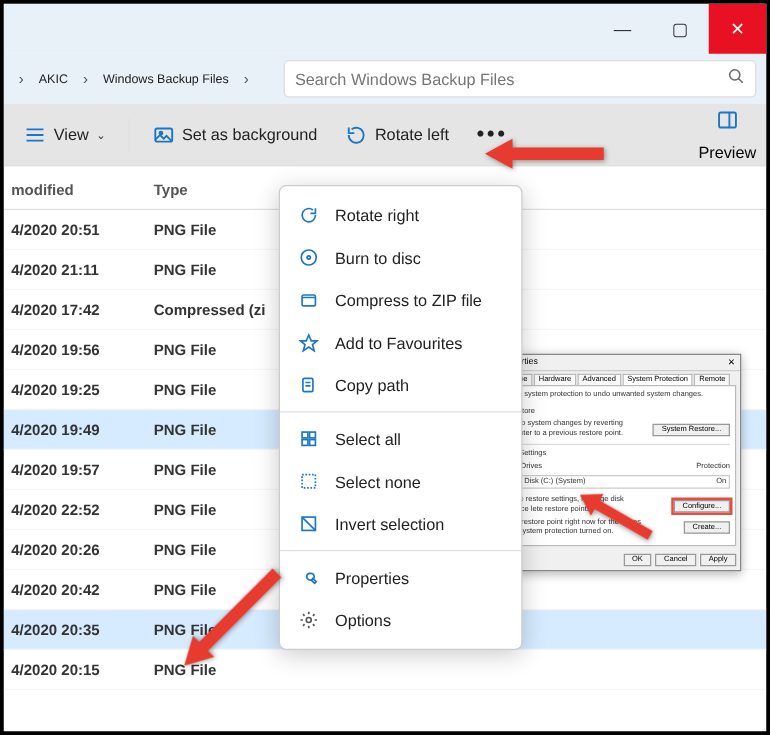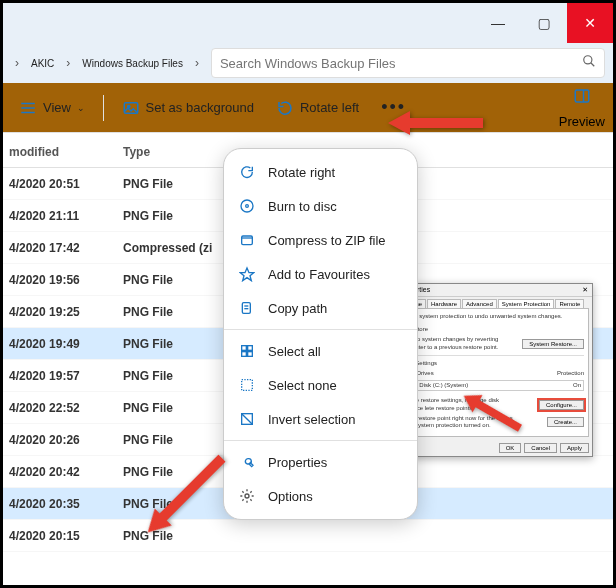--- a/index.html
+++ b/index.html
@@ -8,42 +8,42 @@
   
   
   .titlebar { height: 40px; background: #e8f0f8; display: flex; justify-content: flex-end; align-items: stretch; }
   .titlebtn { width: 46px; display: flex; align-items: center; justify-content: center; font-size: 14px; color: #333; }
   .titlebtn.close { background: #e81123; color: #fff; }
   
   
   .navbar { height: 40px; background: #e8f0f8; display: flex; align-items: center; padding: 0 8px; gap: 4px; }
   .chev { color: #555; font-size: 12px; padding: 0 4px; }
   .crumb { color: #222; font-size: 10px; padding: 0 4px; }
-  .searchwrap { flex: 1; margin-left: 4px; display: flex; align-items: center; background: #fff; border: 1px solid #ddd; border-radius: 4px; height: 30px; padding: 0 8px; }
+  .searchwrap { flex: 1; margin-left: 20px; display: flex; align-items: center; background: #fff; border: 1px solid #ddd; border-radius: 4px; height: 30px; padding: 0 8px; }
   .searchwrap input { border: none; outline: none; flex: 1; font-size: 13px; color: #666; background: transparent; }
   .searchicon { color: #666; }
   
   
-  .toolbar { height: 50px; border-bottom: 1px solid #e0e0e0; display: flex; align-items: center; padding: 0 8px; gap: 6px; background: #a16207; }
+  .toolbar { height: 50px; border-bottom: 1px solid #e0e0e0; display: flex; align-items: center; padding: 0 8px; gap: 6px; background: #e5e5e5; }
   .tbtn { display: flex; align-items: center; gap: 6px; padding: 6px 8px; font-size: 13px; color: #222; border-radius: 4px; }
   .tbtn svg, .tbtn .ico { width: 18px; height: 18px; color: #1b77c5; }
   .vbar { width: 1px; height: 26px; background: #e0e0e0; margin: 0 4px; }
   .more { font-size: 18px; letter-spacing: 2px; padding: 4px 8px; }
   .previewbtn { margin-left: auto; display: flex; align-items: center; gap: 6px; font-size: 13px; flex-direction: column; }
   
   
   .filelist { position: absolute; top: 133px; left: 0; right: 0; bottom: 0; font-weight: bold; }
   .row { display: flex; height: 32px; align-items: center; font-size: 12px; color: #333; border-bottom: 1px solid #f6f6f6; }
   .row.head { color: #555; border-bottom: 1px solid #e0e0e0; }
   .row.sel { background: #d6ebff; }
   .col-date { width: 120px; padding-left: 6px; }
   .col-type { width: 120px; }
   
   
-  .ctxmenu { position: absolute; left: 220px; top: 145px; width: 195px; background: #fff; border: 1px solid #ccc; border-radius: 18px; box-shadow: 0 4px 20px rgba(0,0,0,0.2); padding: 6px 0; z-index: 10; }
+  .ctxmenu { position: absolute; left: 220px; top: 145px; width: 195px; background: #fff; border: 1px solid #ccc; border-radius: 6px; box-shadow: 0 4px 20px rgba(0,0,0,0.2); padding: 6px 0; z-index: 10; }
   .ctxitem { display: flex; align-items: center; gap: 12px; padding: 8px 14px; font-size: 13px; color: #222; }
   .ctxitem .ci { width: 18px; height: 18px; color: #1b77c5; display: flex; align-items: center; justify-content: center; }
   .ctxsep { height: 1px; background: #e0e0e0; margin: 4px 0; }
   
   
   .arrow { position: absolute; z-index: 20; }
   .arrow svg { filter: drop-shadow(1px 1px 2px rgba(0,0,0,0.4)); }
   
   
   .sysprop { position: absolute; right: 20px; top: 280px; width: 195px; background: #f0f0f0; border: 1px solid #888; box-shadow: 0 2px 8px rgba(0,0,0,0.3); font-size: 7px; z-index: 5; }

